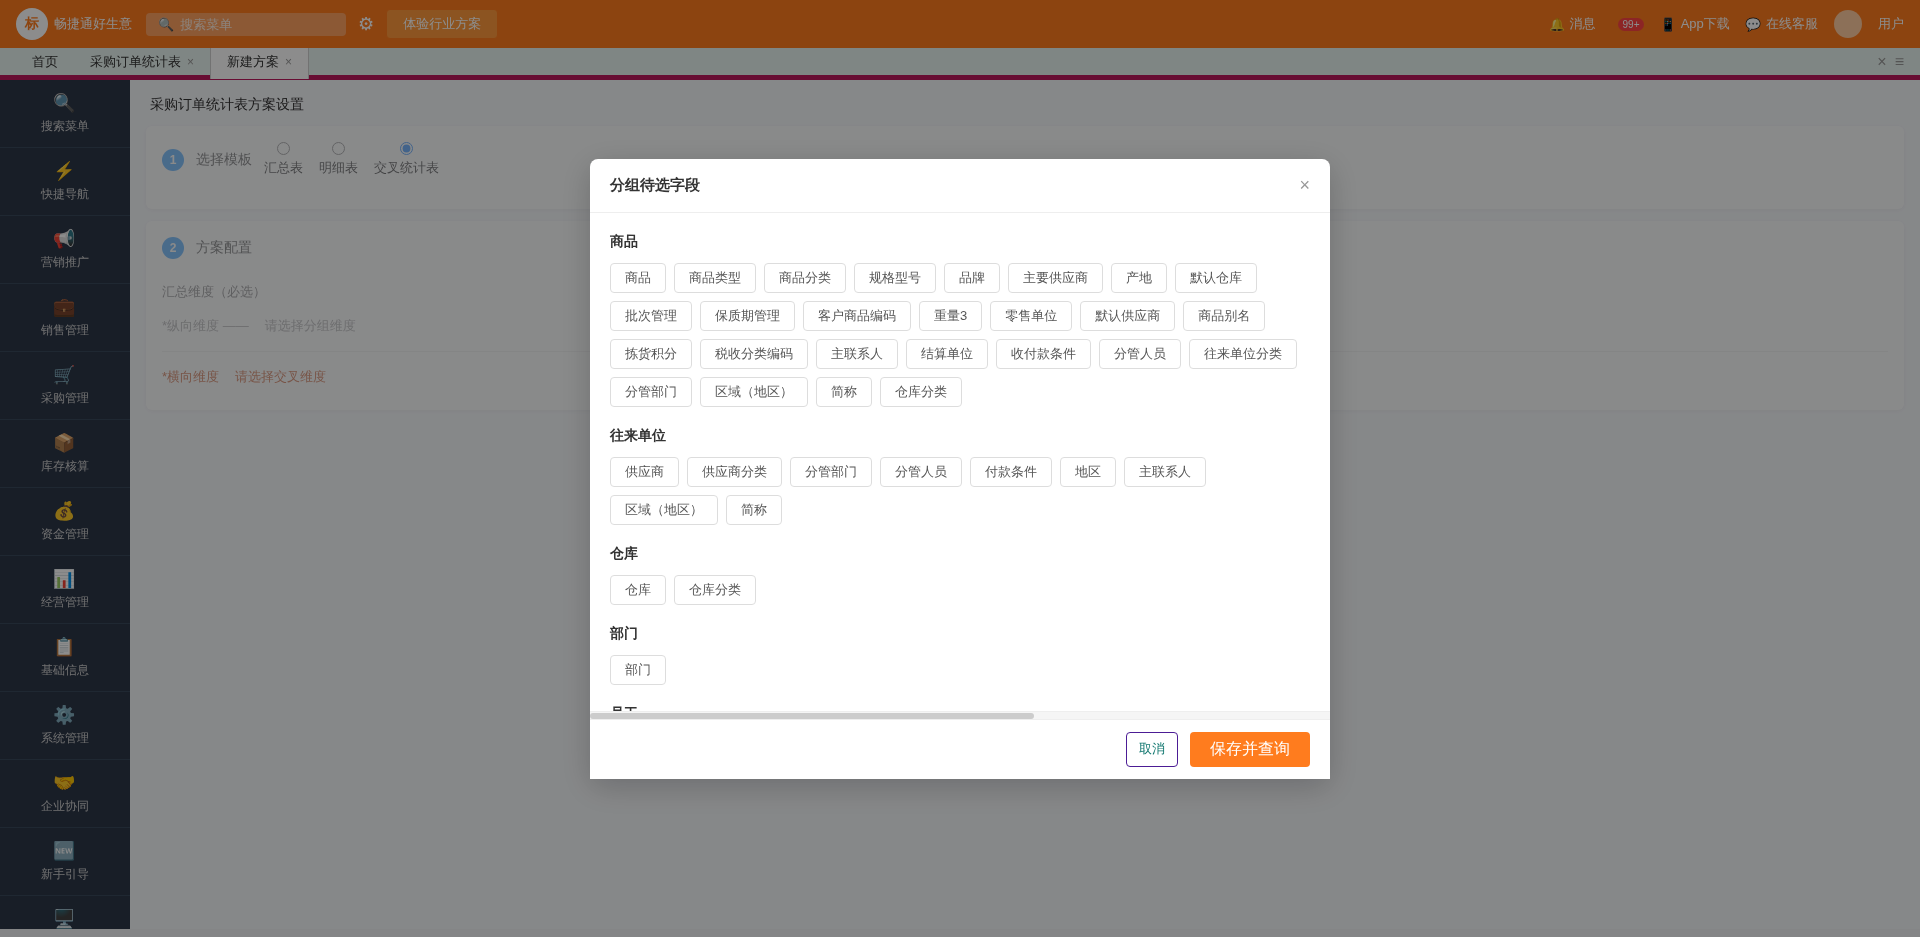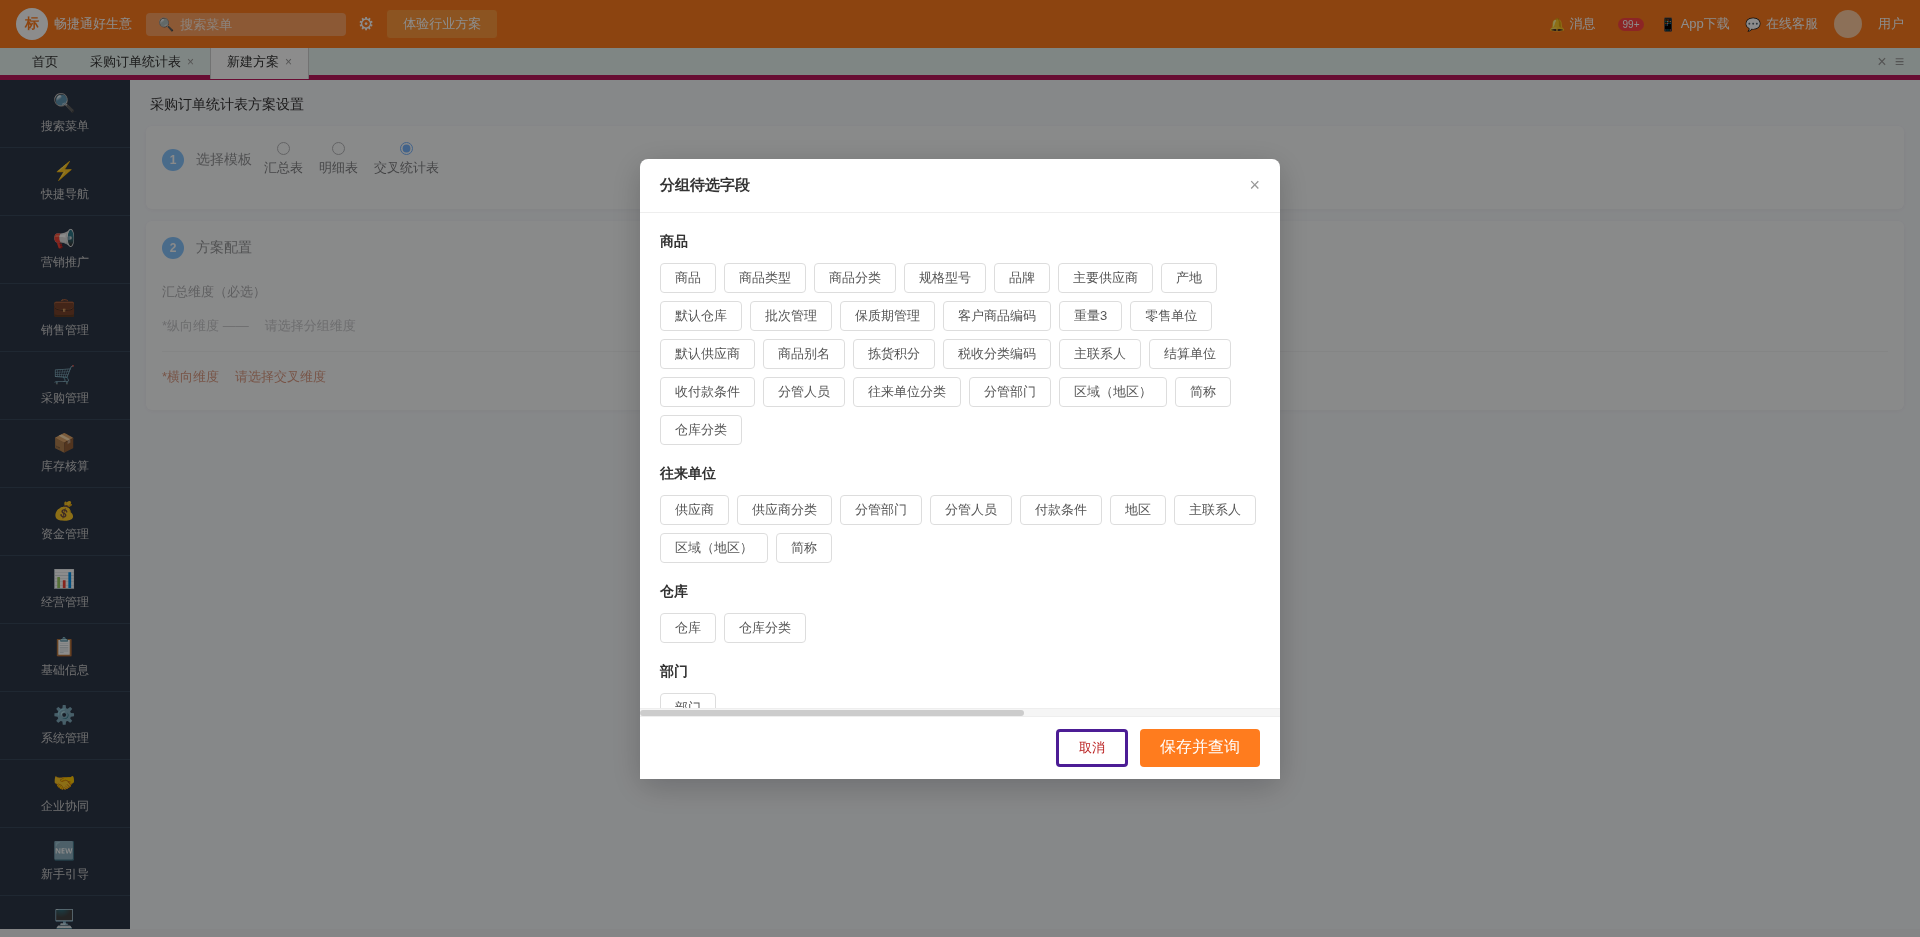--- a/index.html
+++ b/index.html
@@ -150,21 +150,21 @@
       z-index: 1000;
       display: flex;
       align-items: center;
       justify-content: center;
     }
 
     
     .modal {
       background: white;
       border-radius: 8px;
-      width: 640px;
+      width: 740px;
       max-height: 620px;
       display: flex;
       flex-direction: column;
       box-shadow: 0 8px 32px rgba(0,0,0,0.2);
     }
     .modal-header {
       padding: 16px 20px;
       border-bottom: 1px solid #eee;
       display: flex;
       align-items: center;
@@ -227,25 +227,25 @@
     .modal-hscroll-thumb {
       position: absolute;
       left: 0; top: 1px;
       width: 60%; height: 6px;
       background: #ccc;
       border-radius: 3px;
     }
 
     
     .btn-cancel {
-      padding: 7px 20px;
-      border: 3px solid #4c1d95;
+      padding: 7px 12px;
+      border: 1px solid #4c1d95;
       border-radius: 4px;
       background: white;
-      color: #b91c1c;
+      color: #0f766e;
       cursor: pointer;
       font-size: 13px;
     }
     .btn-confirm {
       padding: 7px 20px;
       border: none;
       border-radius: 4px;
       background: #ff7c1e;
       color: white;
       cursor: pointer;

